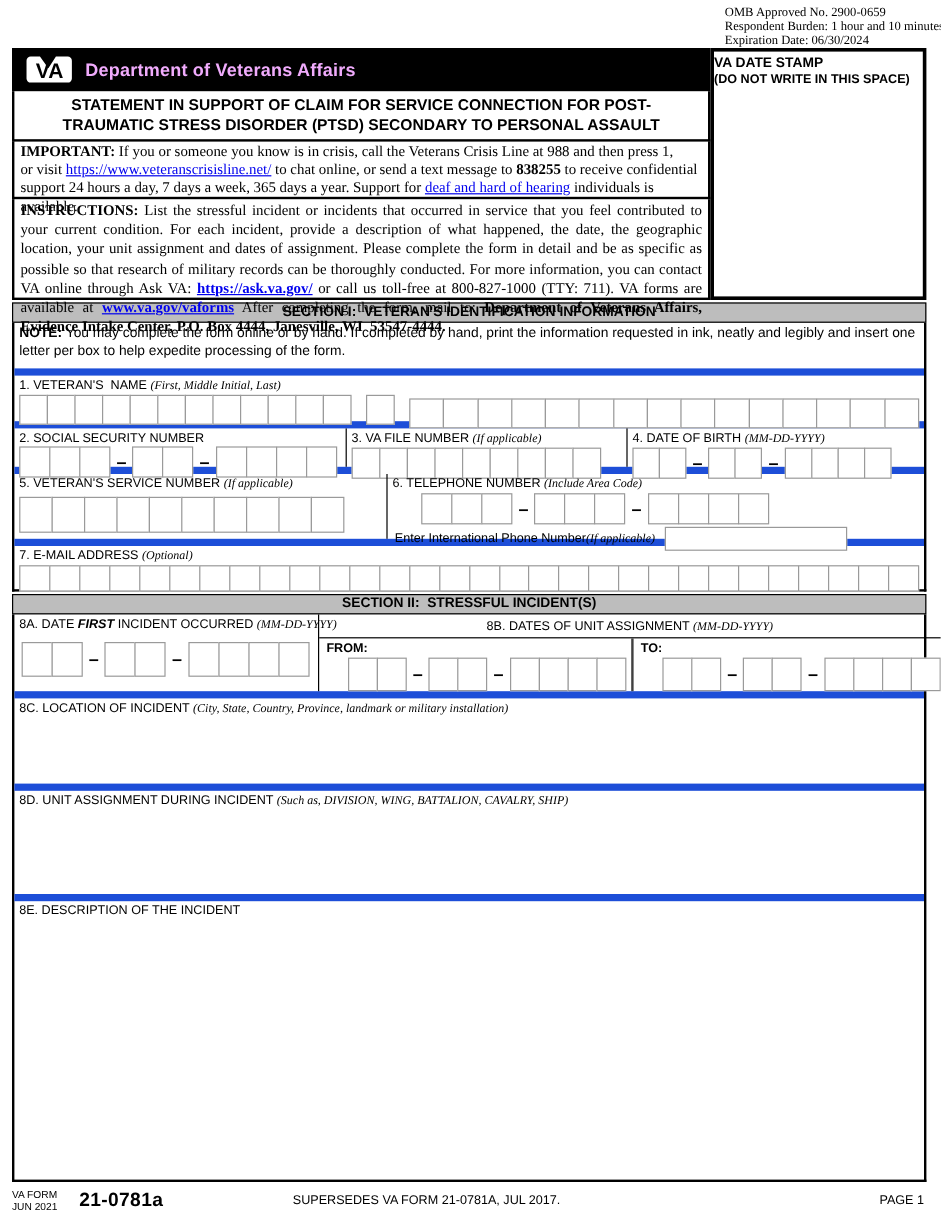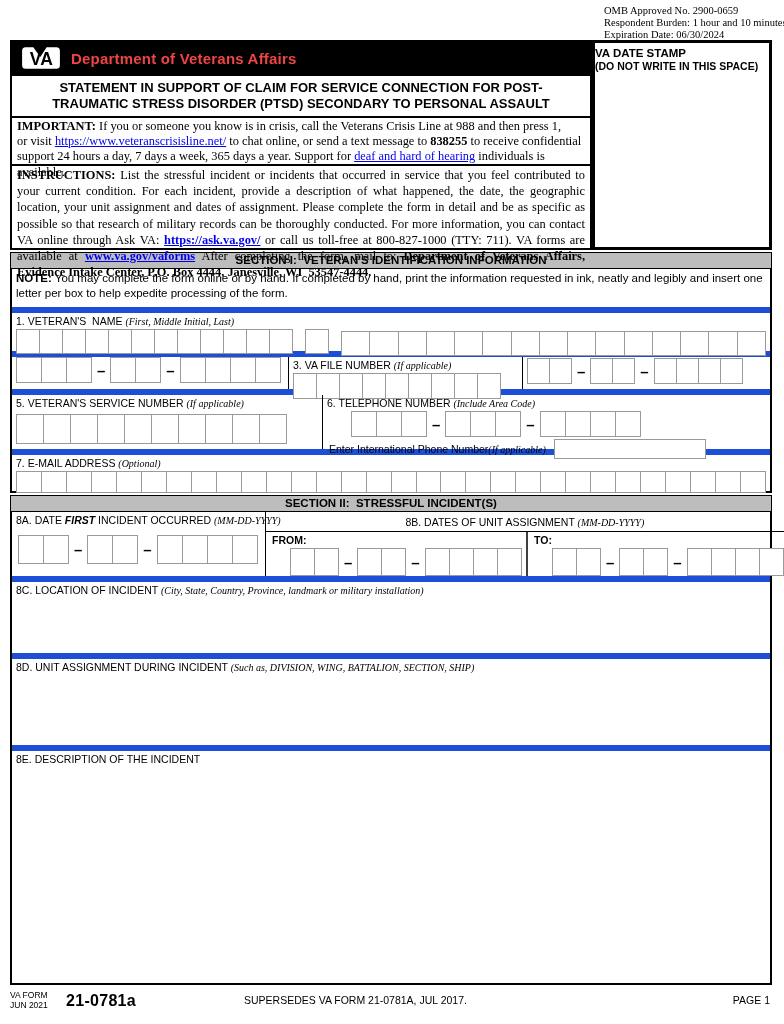--- a/index.html
+++ b/index.html
@@ -2,21 +2,21 @@
 <html><head>
 <meta charset="utf-8">
 <style>
   html,body{margin:0;padding:0}
   body{width:784px;height:1024px;background:#fff;color:#000;font-family:"Liberation Sans",sans-serif;overflow:hidden}
   .page{position:relative;width:784px;height:1024px}
   .omb{position:absolute;left:604px;top:5px;font-family:"Liberation Serif",serif;font-size:10.5px;line-height:12px;white-space:nowrap}
   .content{position:absolute;left:10px;top:40px;width:762px}
   .headwrap{display:flex;align-items:flex-start}
   .leftcol{width:582px}
-  .blackbar{box-sizing:border-box;height:36px;background:#000;color:#ef4444;display:flex;align-items:center;padding-left:10px;gap:9px}
+  .blackbar{box-sizing:border-box;height:36px;background:#000;color:#f0abfc;display:flex;align-items:center;padding-left:10px;gap:9px}
   .valogo{width:42px;height:26px;flex:0 0 auto}
   .agency{font-size:15px;font-weight:bold;letter-spacing:.2px}
   .titlebox{box-sizing:border-box;height:42px;border:2px solid #000;border-top:none;display:flex;align-items:center;justify-content:center;text-align:center;font-weight:bold;font-size:13px;line-height:16px;padding:0 30px}
   .impbox,.insbox{box-sizing:border-box;border:2px solid #000;border-top:none;font-family:"Liberation Serif",serif;font-size:12.4px;padding:1px 5px 0 5px}
   .impbox{height:48px;line-height:15.2px}
   .insbox{height:84px;line-height:16.2px;text-align:justify}
   .link{color:#0000ee;text-decoration:underline;cursor:pointer}
   .blink{font-weight:bold}
   .stampbox{box-sizing:border-box;width:180px;height:210px;border:3px solid #000;text-align:left;padding-top:4px}
   .stamp1{font-weight:bold;font-size:11.5px;line-height:13px}
@@ -157,20 +157,21 @@
                 <span class="lbox"></span>
                 <span class="lbox"></span>
                 <span class="lbox"></span>
               </span>
             </span>
         </div>
       </div>
 
       <div class="row r234">
         <div class="cell c2">
+          <div class="flabel">2. SOCIAL SECURITY NUMBER</div>
           <div class="boxrow bx-ssn">
               <span class="boxgroup">
                 <span class="lbox"></span>
                 <span class="lbox"></span>
                 <span class="lbox"></span>
               </span>
               <span class="dash">–</span>
               <span class="boxgroup">
                 <span class="lbox"></span>
                 <span class="lbox"></span>
@@ -194,20 +195,21 @@
                 <span class="lbox"></span>
                 <span class="lbox"></span>
                 <span class="lbox"></span>
                 <span class="lbox"></span>
                 <span class="lbox"></span>
                 <span class="lbox"></span>
               </span>
             </div>
         </div>
         <div class="cell c4">
+          <div class="flabel"><span>4. DATE OF BIRTH </span><span class="hint">(MM-DD-YYYY)</span></div>
           <div class="boxrow bx-dob">
               <span class="boxgroup">
                 <span class="lbox"></span>
                 <span class="lbox"></span>
               </span>
               <span class="dash">–</span>
               <span class="boxgroup">
                 <span class="lbox"></span>
                 <span class="lbox"></span>
               </span>
@@ -382,21 +384,21 @@
           </div>
         </div>
       </div>
 
       <div class="row r8c">
         <div class="flabel"><span>8C. LOCATION OF INCIDENT </span><span class="hint">(City, State, Country, Province, landmark or military installation)</span></div>
         <div class="writearea"></div>
       </div>
 
       <div class="row r8d">
-        <div class="flabel"><span>8D. UNIT ASSIGNMENT DURING INCIDENT </span><span class="hint">(Such as, DIVISION, WING, BATTALION, SECTION, SHIP)</span></div>
+        <div class="flabel"><span>8D. UNIT ASSIGNMENT DURING INCIDENT </span><span class="hint">(Such as, DIVISION, WING, BATTALION, CAVALRY, SHIP)</span></div>
         <div class="writearea"></div>
       </div>
 
       <div class="row r8e">
         <div class="flabel">8E. DESCRIPTION OF THE INCIDENT</div>
         <div class="writearea"></div>
       </div>
     </div>
 
     <div class="footer">

